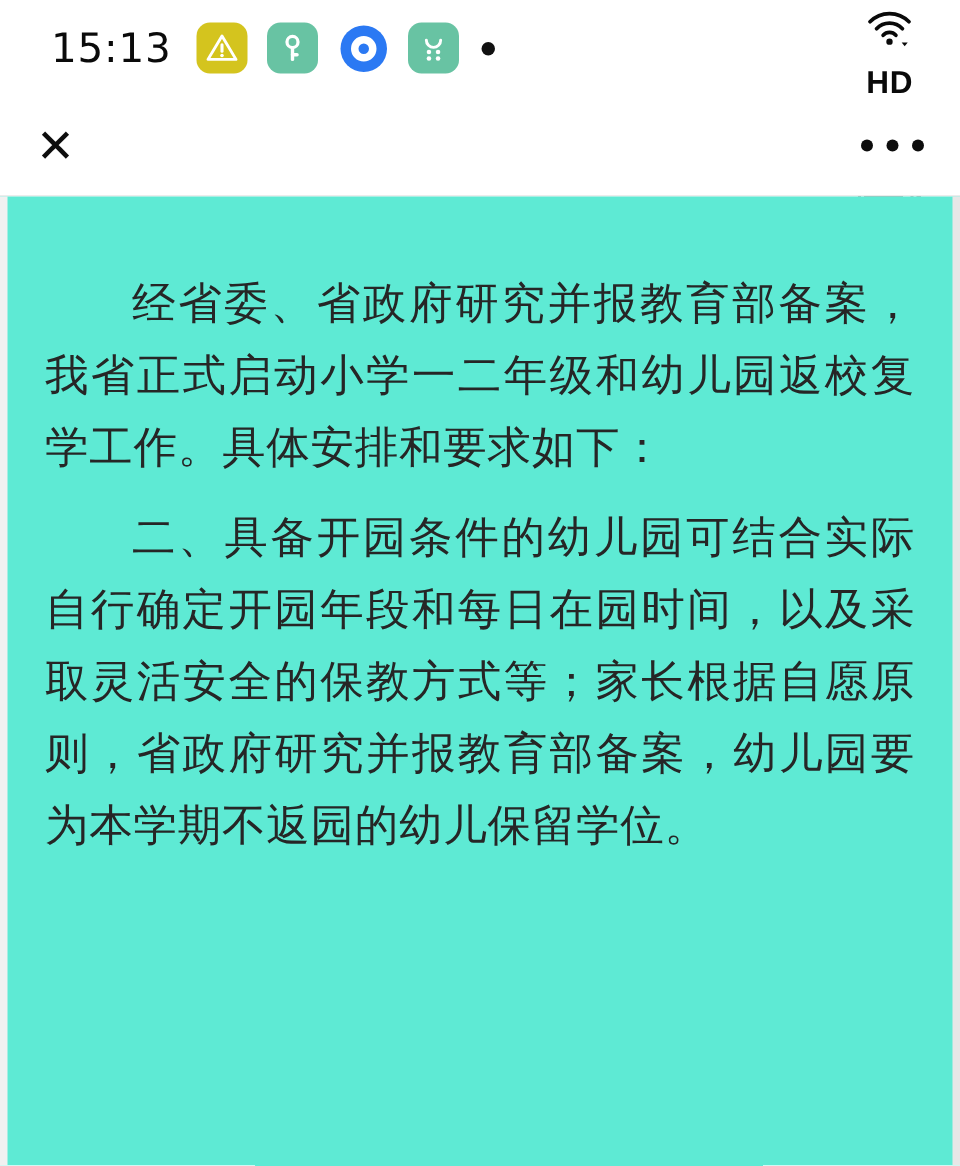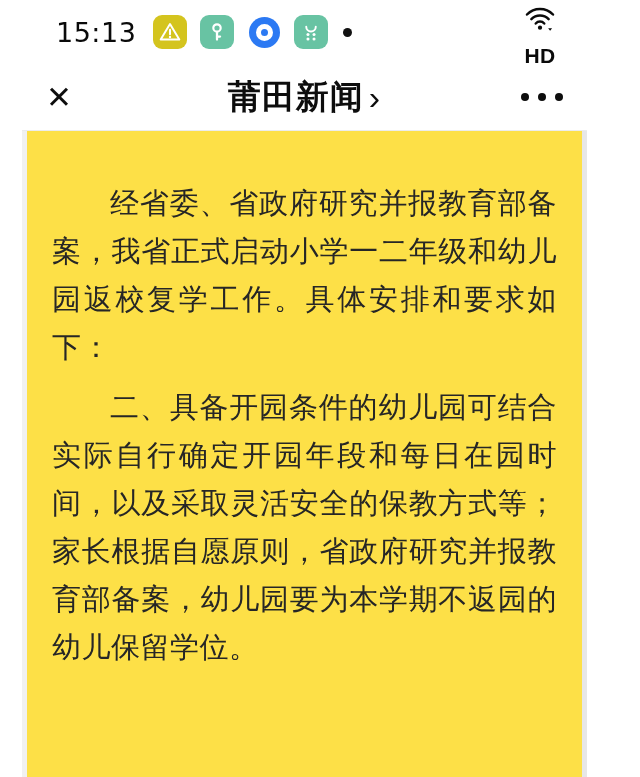--- a/index.html
+++ b/index.html
@@ -1,21 +1,20 @@
 <!DOCTYPE html>
 <html style="--accent-red: #d0251c; --text: #262626; --divider: #ececec; --notif-yellow: #d4c41e; --notif-green: #68c3a3; --notif-blue: #2b79f3;"><head>
 <meta charset="utf-8">
 <style>
   html,body{margin:0;padding:0;background:#ffffff;}
   .screen{
-    position:relative; width:565px; height:777px; overflow:hidden;
+    position:relative; width:640px; height:777px; overflow:hidden;
     background:#ffffff;
     font-family:"Liberation Sans","DejaVu Sans",sans-serif;
     color:var(--text,#222);
-    margin-left:22px;
   }
   
   .status-bar{
     position:absolute; top:0; left:0; right:0; height:64px;
     display:flex; align-items:center; justify-content:space-between;
     padding:0 26px 0 34px; box-sizing:border-box; background:#fff;
   }
   .sb-left{display:flex; align-items:center; gap:13px;}
   .sb-time{font-family:"DejaVu Sans",sans-serif; font-size:27px; color:#0a0a0a; letter-spacing:0.5px; margin-right:4px;}
   .notif{width:34px; height:34px; border-radius:9px; display:flex; align-items:center; justify-content:center;}
@@ -51,21 +50,21 @@
     position:absolute; left:0; right:0; text-align:center;
     font-size:33px; font-weight:600; color:#0d0d0d; letter-spacing:1px;
     pointer-events:none;
   }
   .nav-title .chev{font-weight:400; font-size:34px; margin-left:5px; position:relative; top:1px;}
   .nav-more{margin-left:auto; display:flex; gap:9px; cursor:pointer; padding:6px 0;}
   .nav-more i{display:block; width:8px; height:8px; border-radius:50%; background:#0d0d0d;}
   
   .article{
     position:absolute; top:131px; left:0; right:0; bottom:0;
-    padding:48px 30px 20px; box-sizing:border-box; background:#fde047;
+    padding:48px 30px 20px; box-sizing:border-box; background:#5eead4;
     overflow:hidden;
   }
   .article p{
     margin:0 0 12px; font-size:29px; line-height:48px; color:var(--text,#262626);
     text-align:justify; text-justify:inter-character; text-indent:2em;
     letter-spacing:0.5px;
   }
   .seg-red{color:var(--accent-red,#d0251c); font-weight:700;}
   .edge{position:absolute; top:131px; bottom:0; width:5px; pointer-events:none;}
   .edge.left{left:0; background:#f1f1f1;}
@@ -153,23 +152,20 @@
         <span class="bat-body">
             <span class="bat-fill"></span>
           </span>
         <span class="bat-nub"></span>
       </span>
     </div>
   </div>
 
   <div class="nav-bar">
     <span class="nav-close">✕</span>
-    <div class="nav-title">
-      <span>莆田新闻</span><span class="chev">›</span>
-    </div>
     <div class="nav-more">
         <i></i>
         <i></i>
         <i></i>
       </div>
   </div>
 
   <div class="article">
       <p><span class="seg-normal">经省委、省政府研究并报教育部备案，我省正式启动小学一二年级和幼儿园返校复学工作。具体安排和要求如下：</span></p>
       <p><span class="seg-normal">二、具备开园条件的幼儿园可结合实际自行确定开园年段和每日在园时间，以及采取灵活安全的保教方式等；家长根据自愿原则，省政府研究并报教育部备案，幼儿园要为本学期不返园的幼儿保留学位。</span></p>

